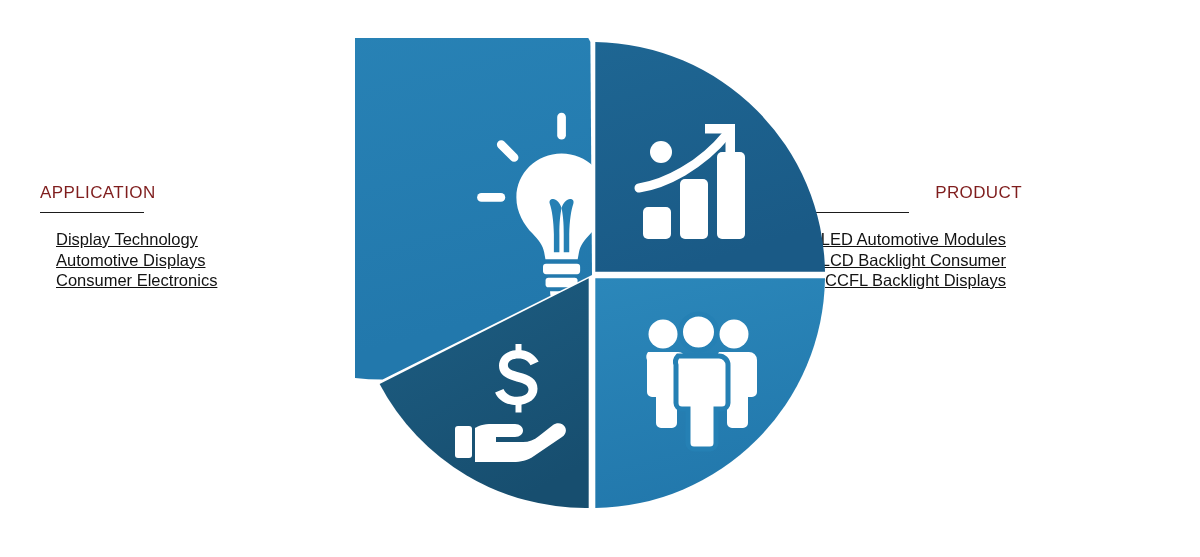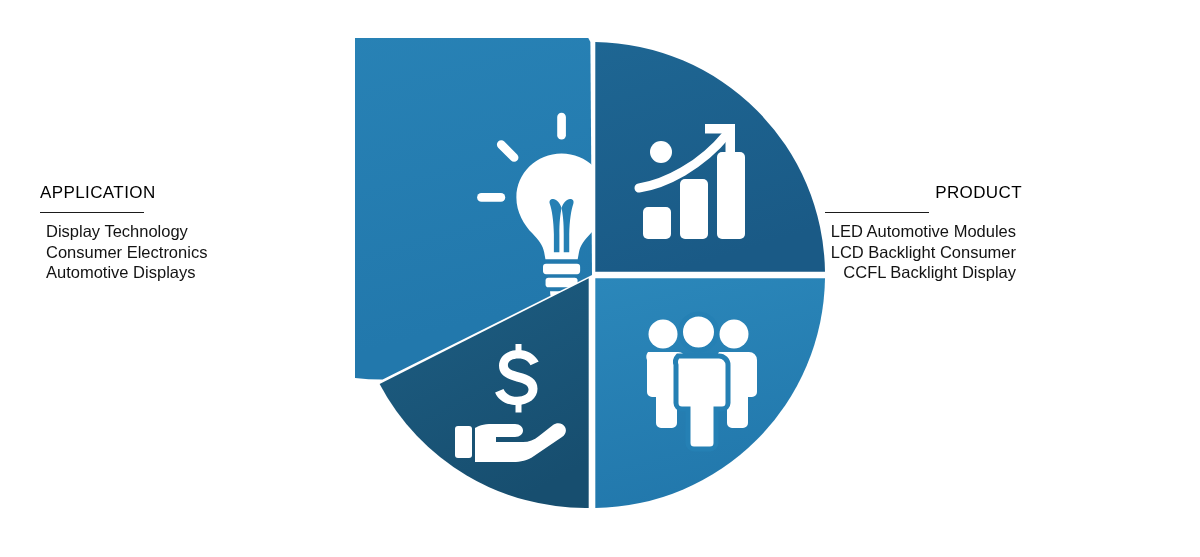--- a/index.html
+++ b/index.html
@@ -34,37 +34,38 @@
   }
   .label-block.right {
     right: 178px;
     top: 182px;
     text-align: right;
   }
   .label-title {
     font-size: 17px;
     letter-spacing: 0.4px;
     line-height: 21px;
-    color: #000000;
+    color: #7f1d1d;
     font-weight: 400;
     white-space: nowrap;
   }
   .label-rule {
     width: 104px;
     height: 0;
     border-top: 1.6px solid #1b1b1b;
     margin: 9px 0 8px 0;
   }
   .label-block.right .label-rule {
     width: 104px;
   }
   .label-list {
     list-style: none;
-    margin: 6px;
+    margin: 16px;
     padding: 0;
+    text-decoration: underline;
   }
   .label-list li {
     font-size: 16.5px;
     line-height: 20.5px;
     color: #131313;
     white-space: nowrap;
   }
 
   
   .pie-wrap {
@@ -83,32 +84,32 @@
 </head>
 <body>
 
 <div class="infographic">
 
   <div class="label-block left">
     <div class="label-title">APPLICATION</div>
     <div class="label-rule"></div>
     <ul class="label-list">
       <li>Display Technology</li>
+      <li>Automotive Displays</li>
       <li>Consumer Electronics</li>
-      <li>Automotive Displays</li>
     </ul>
   </div>
 
   <div class="label-block right">
     <div class="label-title">PRODUCT</div>
     <div class="label-rule"></div>
     <ul class="label-list">
       <li>LED Automotive Modules</li>
       <li>LCD Backlight Consumer</li>
-      <li>CCFL Backlight Display</li>
+      <li>CCFL Backlight Displays</li>
     </ul>
   </div>
 
   <div class="pie-wrap">
     <svg class="pie-svg" viewBox="0 0 474 474">
       <defs>
 
         <linearGradient id="gLight" x1="0" y1="0" x2="0.25" y2="1">
           <stop offset="0%" stop-color="#2b87ba"></stop>
           <stop offset="100%" stop-color="#2278ac"></stop>

